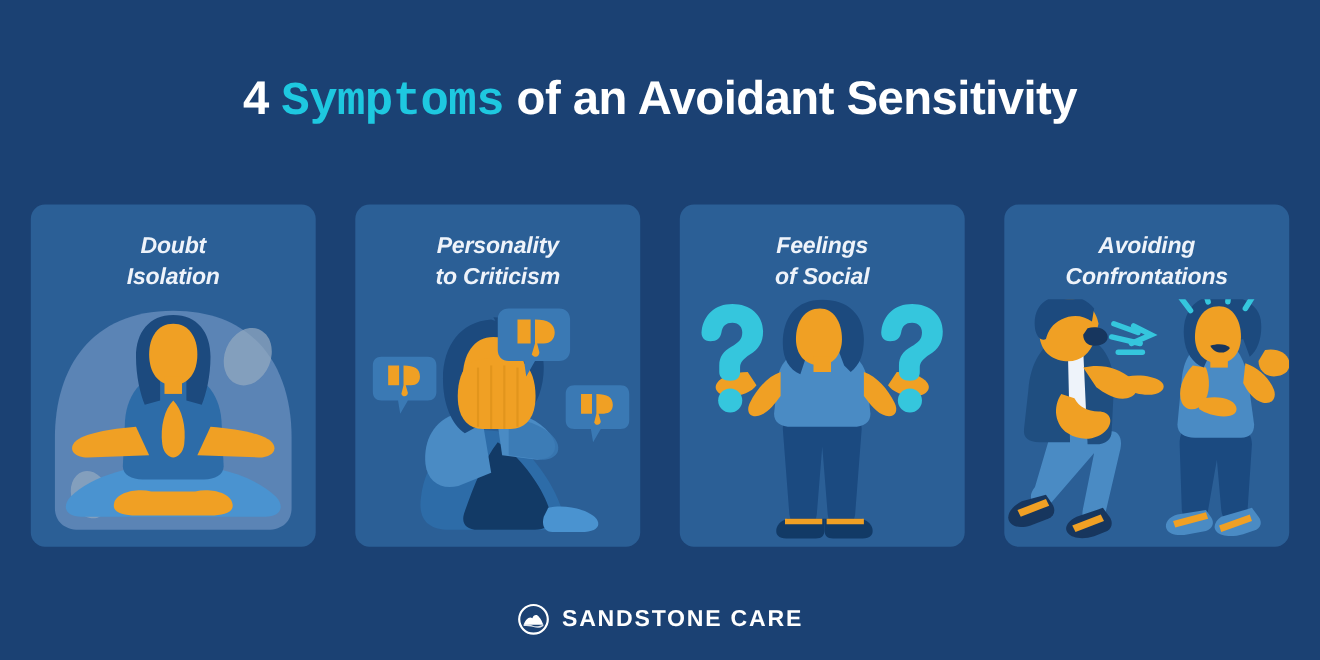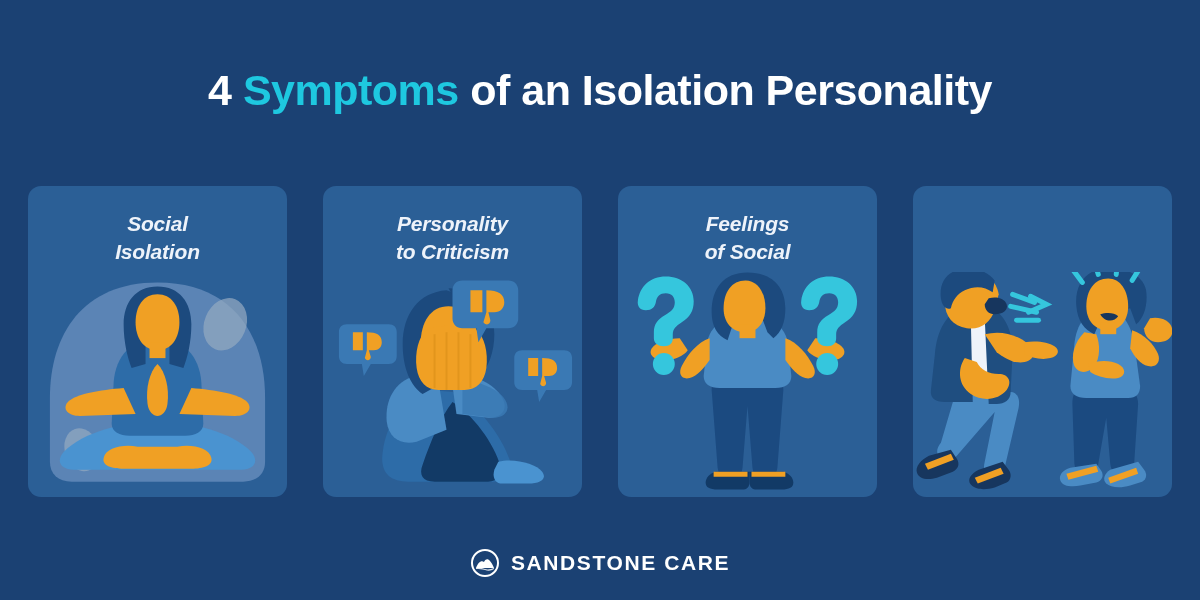--- a/index.html
+++ b/index.html
@@ -26,21 +26,21 @@
     top: 66px;
     left: 0;
     width: 1200px;
     text-align: center;
     font-size: 43px;
     font-weight: bold;
     color: #ffffff;
     letter-spacing: -0.5px;
     white-space: nowrap;
   }
-  .title .accent { color: #1ec8e0; }
+  .title .accent { color: #1ec8e0; font-family: Liberation Mono, monospace; }
 
   
   .cards {
     position: absolute;
     top: 186px;
     left: 28px;
     width: 1144px;
     height: 311px;
     display: flex;
     gap: 36px;
@@ -93,27 +93,27 @@
     color: #ffffff;
     letter-spacing: 1.6px;
   }
 </style>
 </head>
 <body>
 
 <div class="page">
 
   <div class="title">
-    <span>4 </span><span class="accent">Symptoms</span><span> of an Isolation Personality</span>
+    <span>4 </span><span class="accent">Symptoms</span><span> of an Avoidant Sensitivity</span>
   </div>
 
   <div class="cards">
 
     <div class="card">
-      <div class="card-title">Social
+      <div class="card-title">Doubt
 Isolation</div>
       <div class="card-art">
         <svg viewBox="0 0 260 225" xmlns="http://www.w3.org/2000/svg">
 
           <path d="M130 10 C55 10 22 62 22 126 L22 190 C22 202 30 210 44 210 L216 210 C230 210 238 202 238 190 L238 126 C238 62 205 10 130 10 Z" fill="#5b84b5"></path>
 
           <ellipse cx="198" cy="52" rx="21" ry="27" transform="rotate(22 198 52)" fill="#93a9c0" opacity="0.72"></ellipse>
           <ellipse cx="54" cy="178" rx="17" ry="22" transform="rotate(-18 54 178)" fill="#93a9c0" opacity="0.72"></ellipse>
 
           <path d="M130 150 C96 150 56 160 36 180 C28 189 32 198 46 198 L214 198 C228 198 232 189 224 180 C204 160 164 150 130 150 Z" fill="#4a93d0"></path>
@@ -218,20 +218,22 @@
           </g>
           <g fill="#35c6dd">
             <path d="M212 4 C196 4 186 14 184 28 C183 34 186 38 192 38 C198 38 201 35 202 30 C203 24 206 21 212 21 C218 21 221 25 221 30 C221 36 218 39 211 43 C204 47 200 52 200 60 L200 66 C200 71 204 74 210 74 C216 74 219 71 219 66 L219 62 C219 57 222 54 228 50 C236 45 240 39 240 29 C240 14 228 4 212 4 Z"></path>
             <circle cx="210" cy="92" r="11"></circle>
           </g>
         </svg>
       </div>
     </div>
 
     <div class="card">
+      <div class="card-title">Avoiding
+Confrontations</div>
       <div class="card-art">
         <svg viewBox="0 0 260 225" xmlns="http://www.w3.org/2000/svg">
 
           <path d="M46 120 L98 120 C104 120 108 126 106 136 L92 196 C90 204 85 207 79 205 C72 203 70 198 72 190 L82 140 L44 184 C39 190 33 191 28 187 C23 183 23 177 28 171 L40 130 C42 123 42 120 46 120 Z" fill="#4a8bc4"></path>
 
           <path d="M16 184 C8 188 2 195 4 201 C6 207 14 209 24 206 L40 200 C46 197 47 192 44 187 L38 178 Z" fill="#17365e"></path>
           <path d="M66 198 C58 202 54 208 58 213 C62 218 72 219 82 216 L94 211 C99 208 99 202 96 198 L90 190 Z" fill="#17365e"></path>
           <path d="M12 192 L38 182 L41 188 L15 198 Z" fill="#f0a024"></path>
           <path d="M62 206 L88 196 L91 202 L65 212 Z" fill="#f0a024"></path>
 

